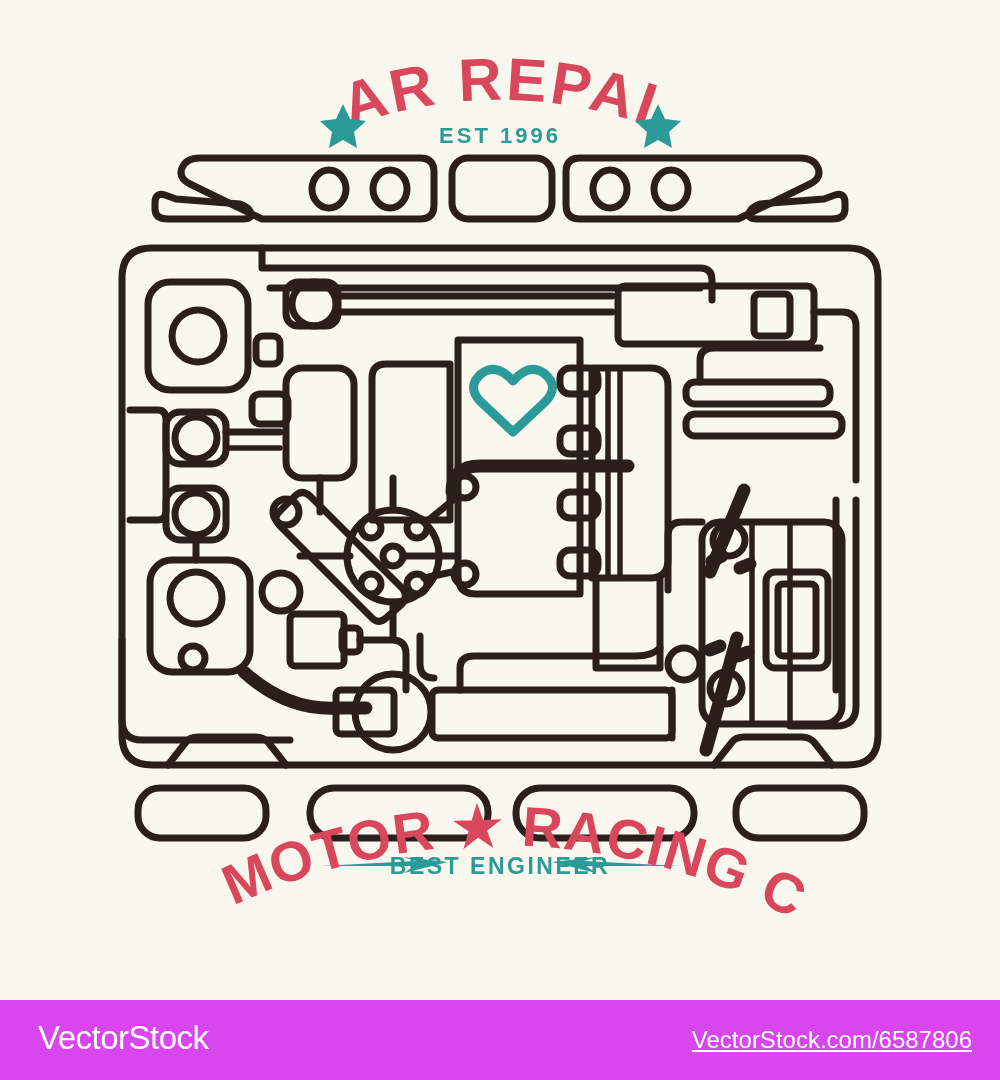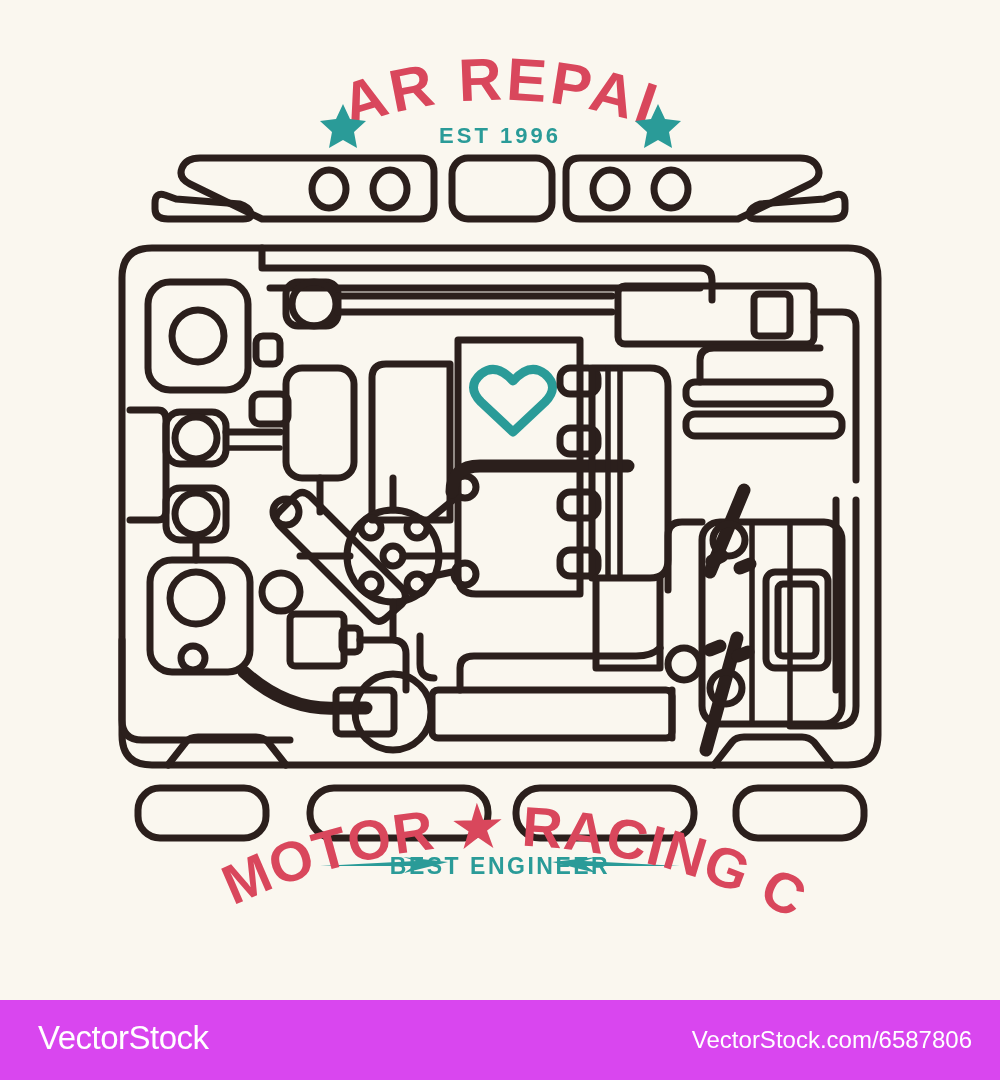--- a/index.html
+++ b/index.html
@@ -42,20 +42,21 @@
     font-family: "Liberation Sans", sans-serif;
     white-space: nowrap;
   }
   #footer-url {
     position: absolute;
     right: 28px; top: 26px;
     color: #ffffff;
     font-size: 24px;
     font-family: "Liberation Sans", sans-serif;
     white-space: nowrap;
+    text-decoration: underline;
   }
 </style>
 </head>
 <body>
 
 <div id="poster">
 
   <div id="artboard">
     <svg viewBox="0 0 1000 1000" xmlns="http://www.w3.org/2000/svg">
 

